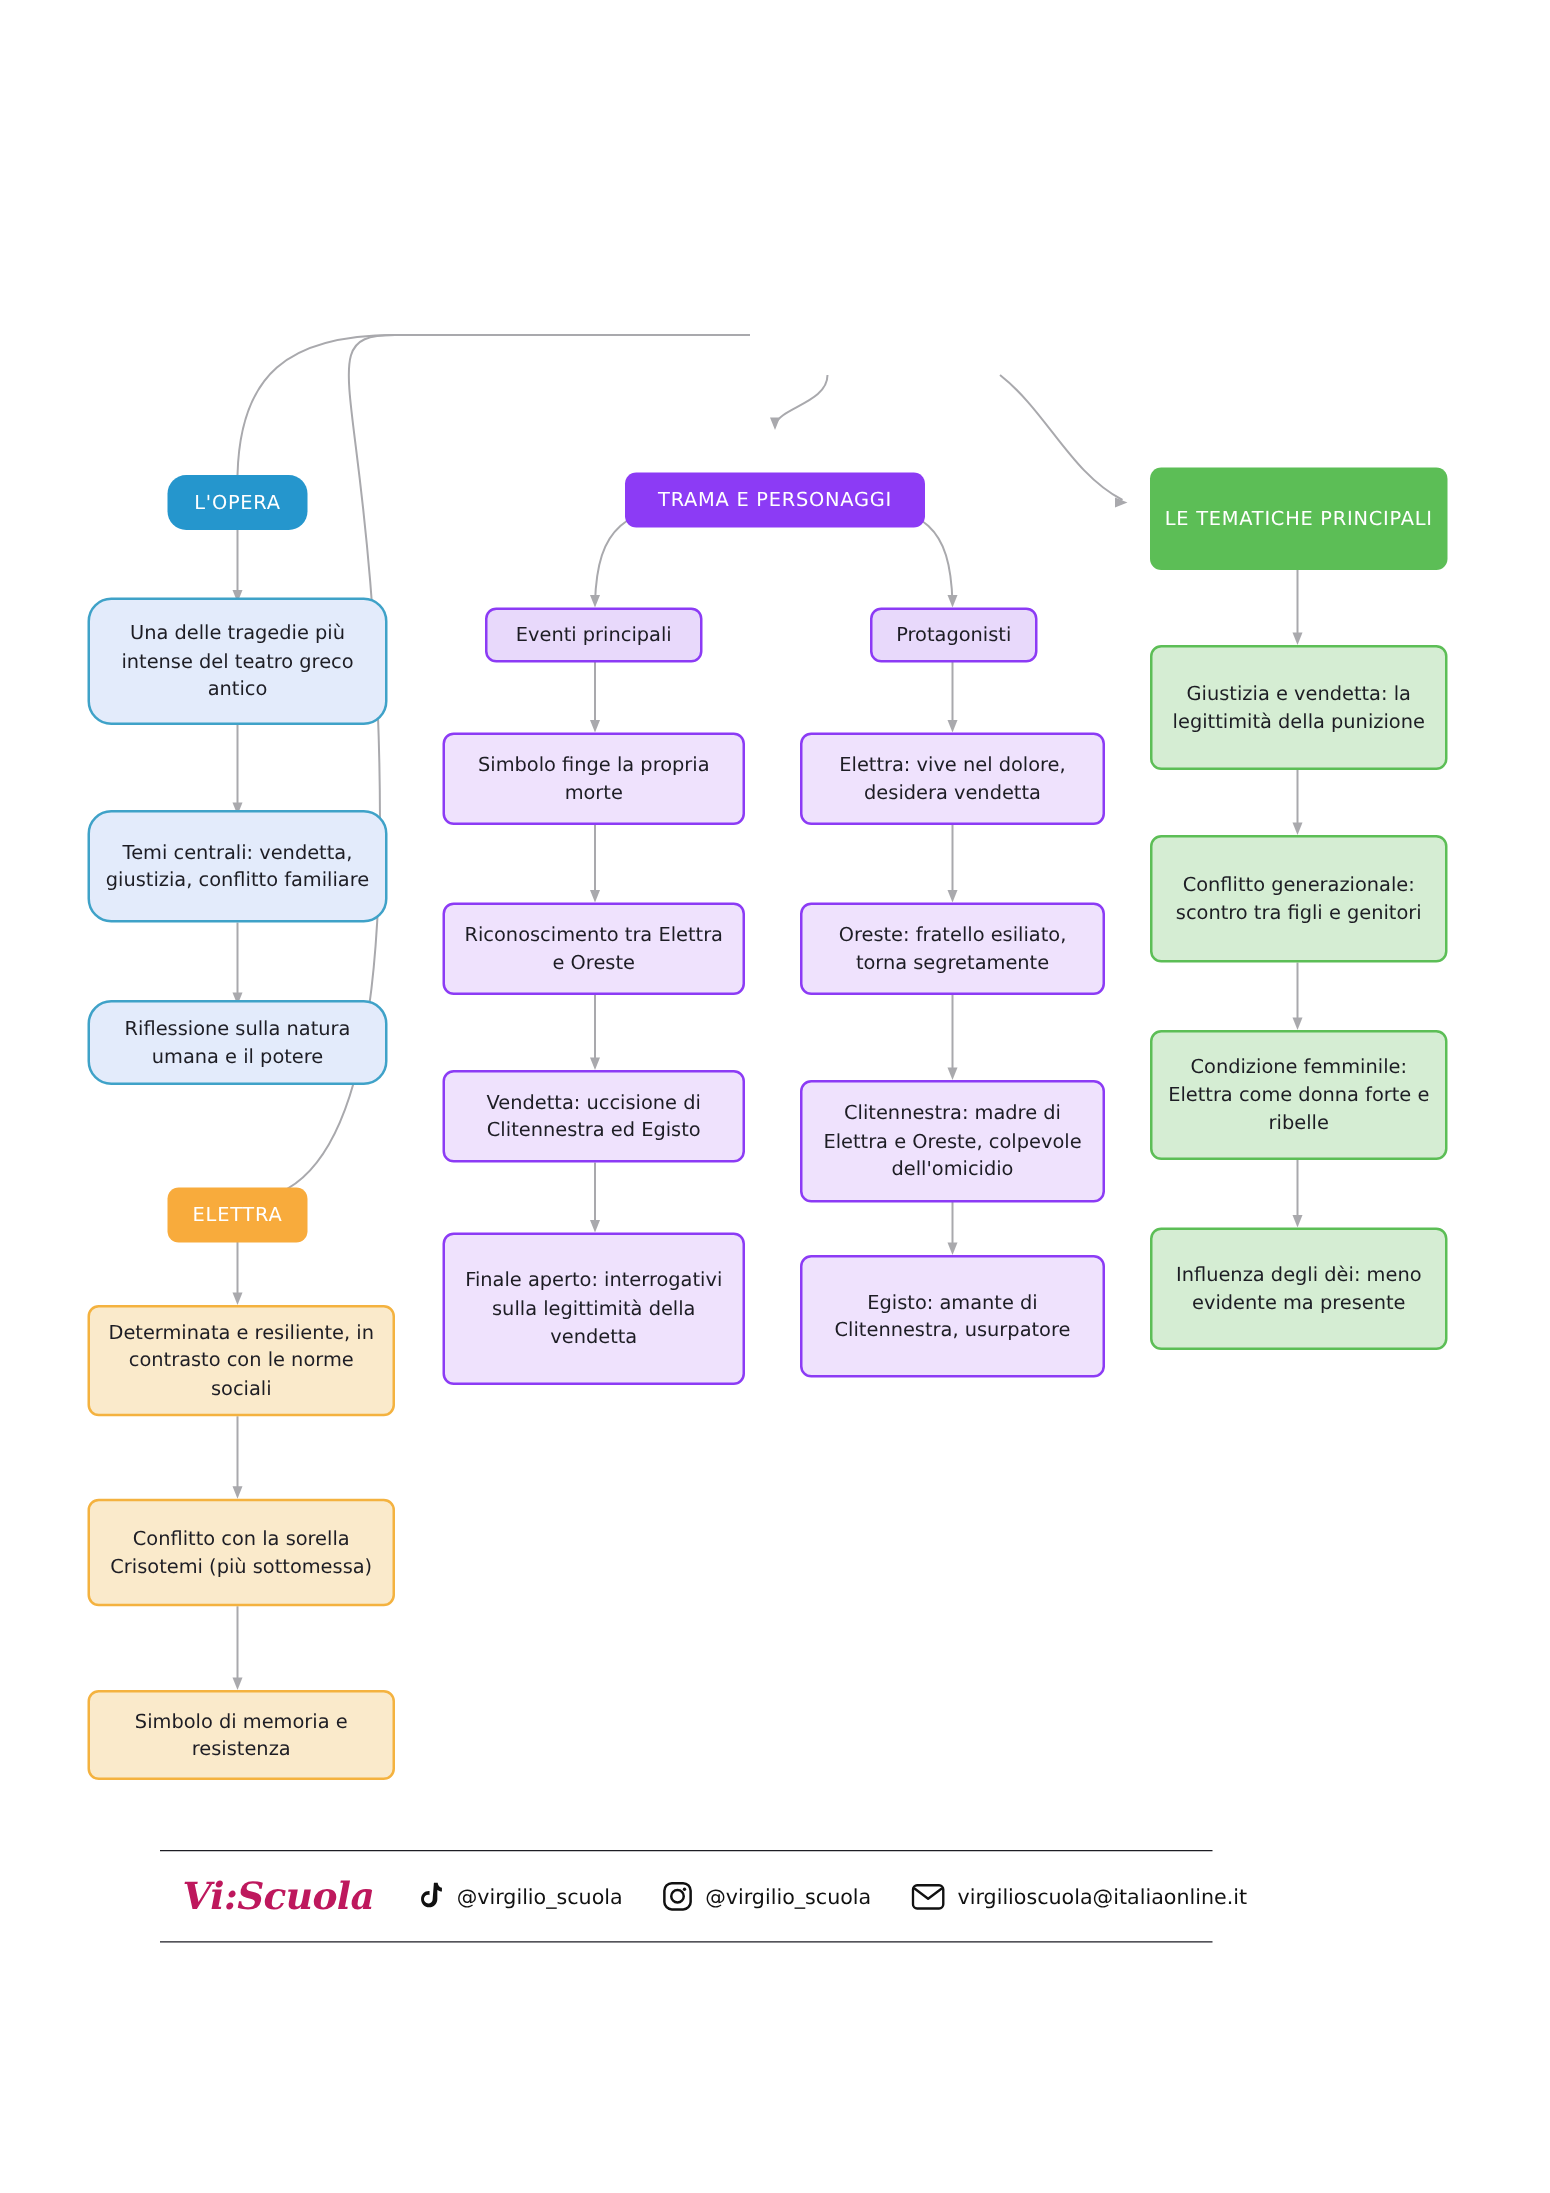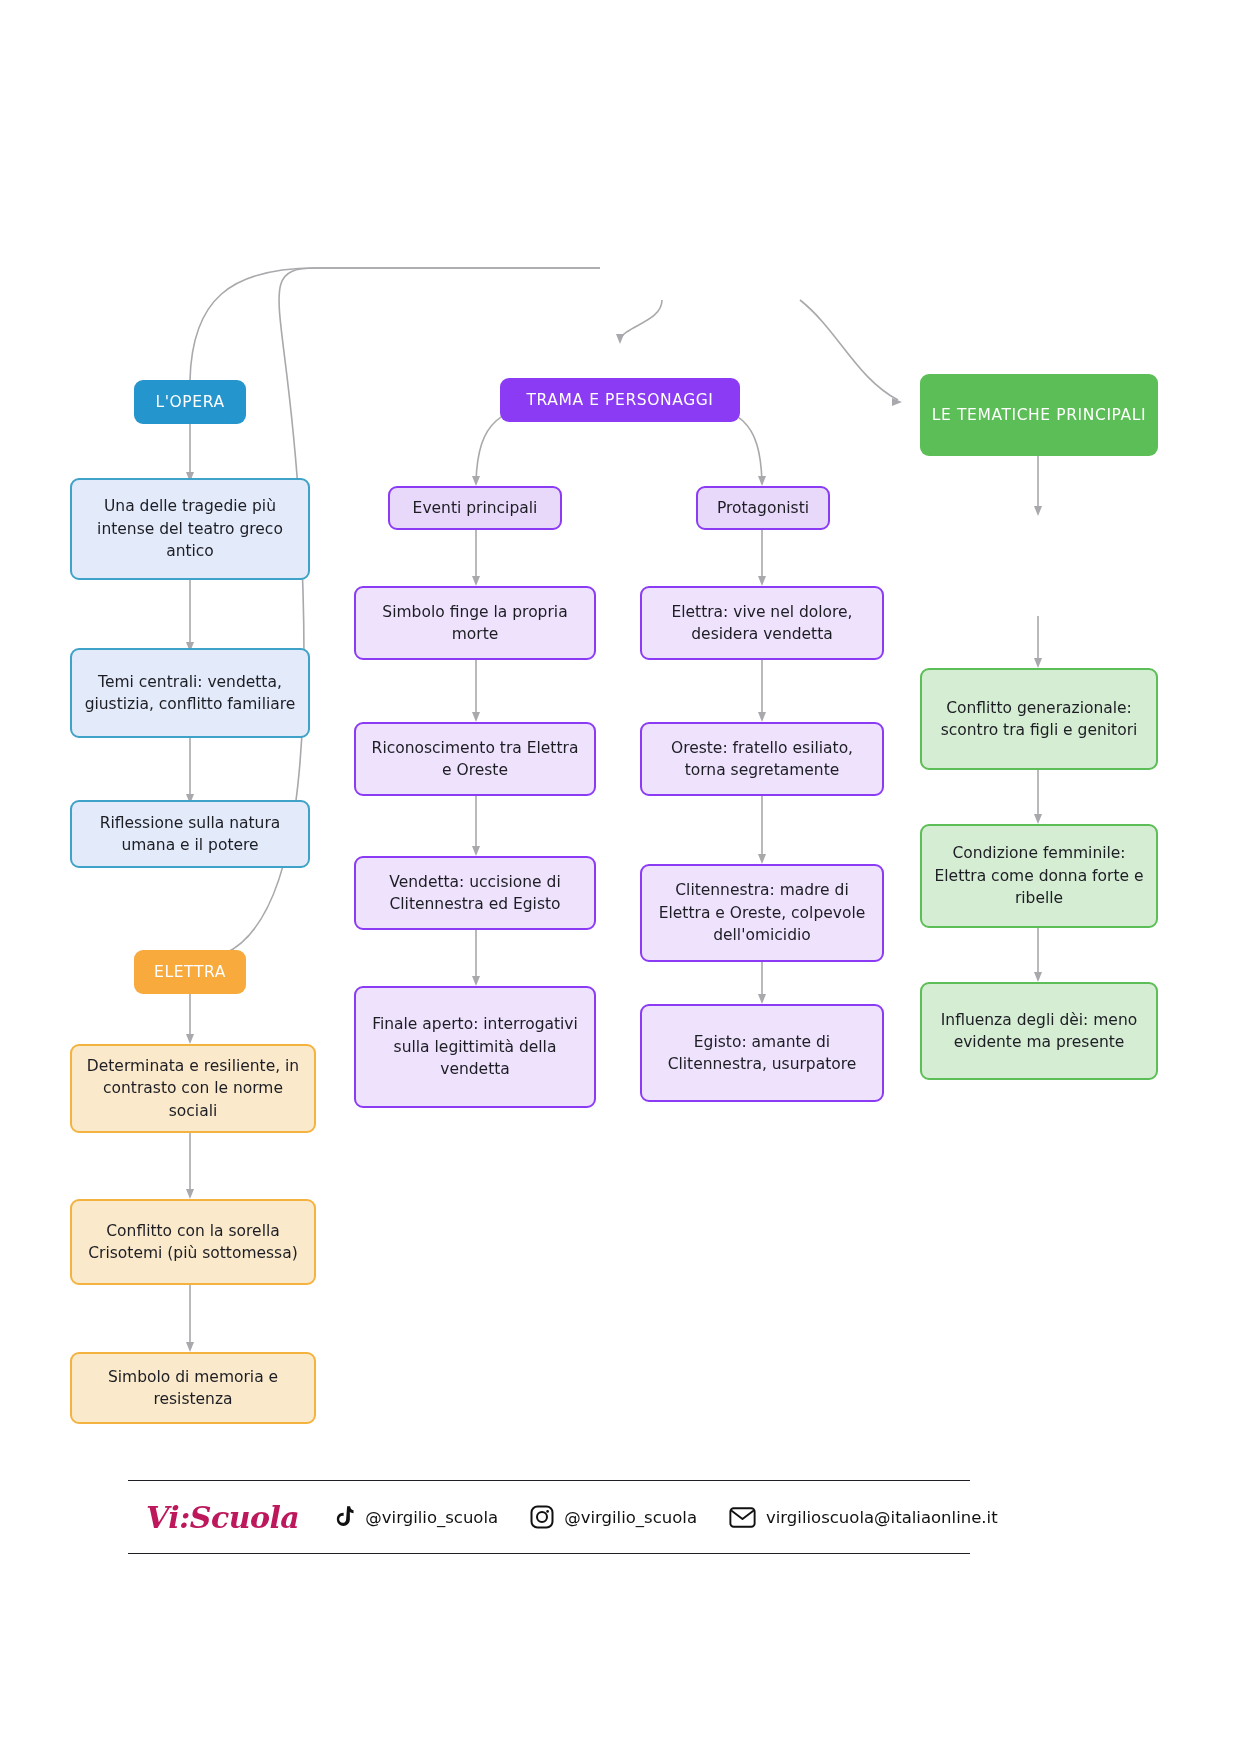--- a/index.html
+++ b/index.html
@@ -50,37 +50,38 @@
 
   
   .cat {
     color: #ffffff;
     border-radius: 9px;
     font-size: 15.5px;
     letter-spacing: 0.6px;
     font-weight: 400;
     padding: 4px 10px;
   }
-  .cat-blue   { background: #2596cd; }
+  .cat-blue   { background: #2596cd; border-radius: 15px; }
   .cat-purple { background: #8c3bf5; }
   .cat-green  { background: #5cbe56; }
   .cat-orange { background: #f8ab3c; }
 
   
   .card {
     border-radius: 9px;
     border-width: 2px;
     border-style: solid;
     font-size: 15.5px;
     color: #1d1d24;
     padding: 8px 12px;
   }
   .card-blue {
     background: #e3ebfb;
     border-color: #3fa2c8;
+    border-radius: 19px;
   }
   .card-purple {
     background: #e8d9fb;
     border-color: #8c3bf5;
   }
   .card-purple-light {
     background: #efe2fd;
     border-color: #8c3bf5;
   }
   .card-green {
@@ -236,20 +237,21 @@
   <div class="node card card-purple-light" style="left:640px; top:586px; width:244px; height:74px;">Elettra: vive nel dolore, desidera vendetta</div>
 
   <div class="node card card-purple-light" style="left:640px; top:722px; width:244px; height:74px;">Oreste: fratello esiliato, torna segretamente</div>
 
   <div class="node card card-purple-light" style="left:640px; top:864px; width:244px; height:98px;">Clitennestra: madre di Elettra e Oreste, colpevole dell'omicidio</div>
 
   <div class="node card card-purple-light" style="left:640px; top:1004px; width:244px; height:98px;">Egisto: amante di Clitennestra, usurpatore</div>
 
   <div class="node cat cat-green" style="left:920px; top:374px; width:238px; height:82px;">LE TEMATICHE PRINCIPALI</div>
 
+  <div class="node card card-green" style="left:920px; top:516px; width:238px; height:100px;">Giustizia e vendetta: la legittimità della punizione</div>
 
   <div class="node card card-green" style="left:920px; top:668px; width:238px; height:102px;">Conflitto generazionale: scontro tra figli e genitori</div>
 
   <div class="node card card-green" style="left:920px; top:824px; width:238px; height:104px;">Condizione femminile: Elettra come donna forte e ribelle</div>
 
   <div class="node card card-green" style="left:920px; top:982px; width:238px; height:98px;">Influenza degli dèi: meno evidente ma presente</div>
 
   <div id="footer">
 
     <div class="brand">Vi:Scuola</div>

